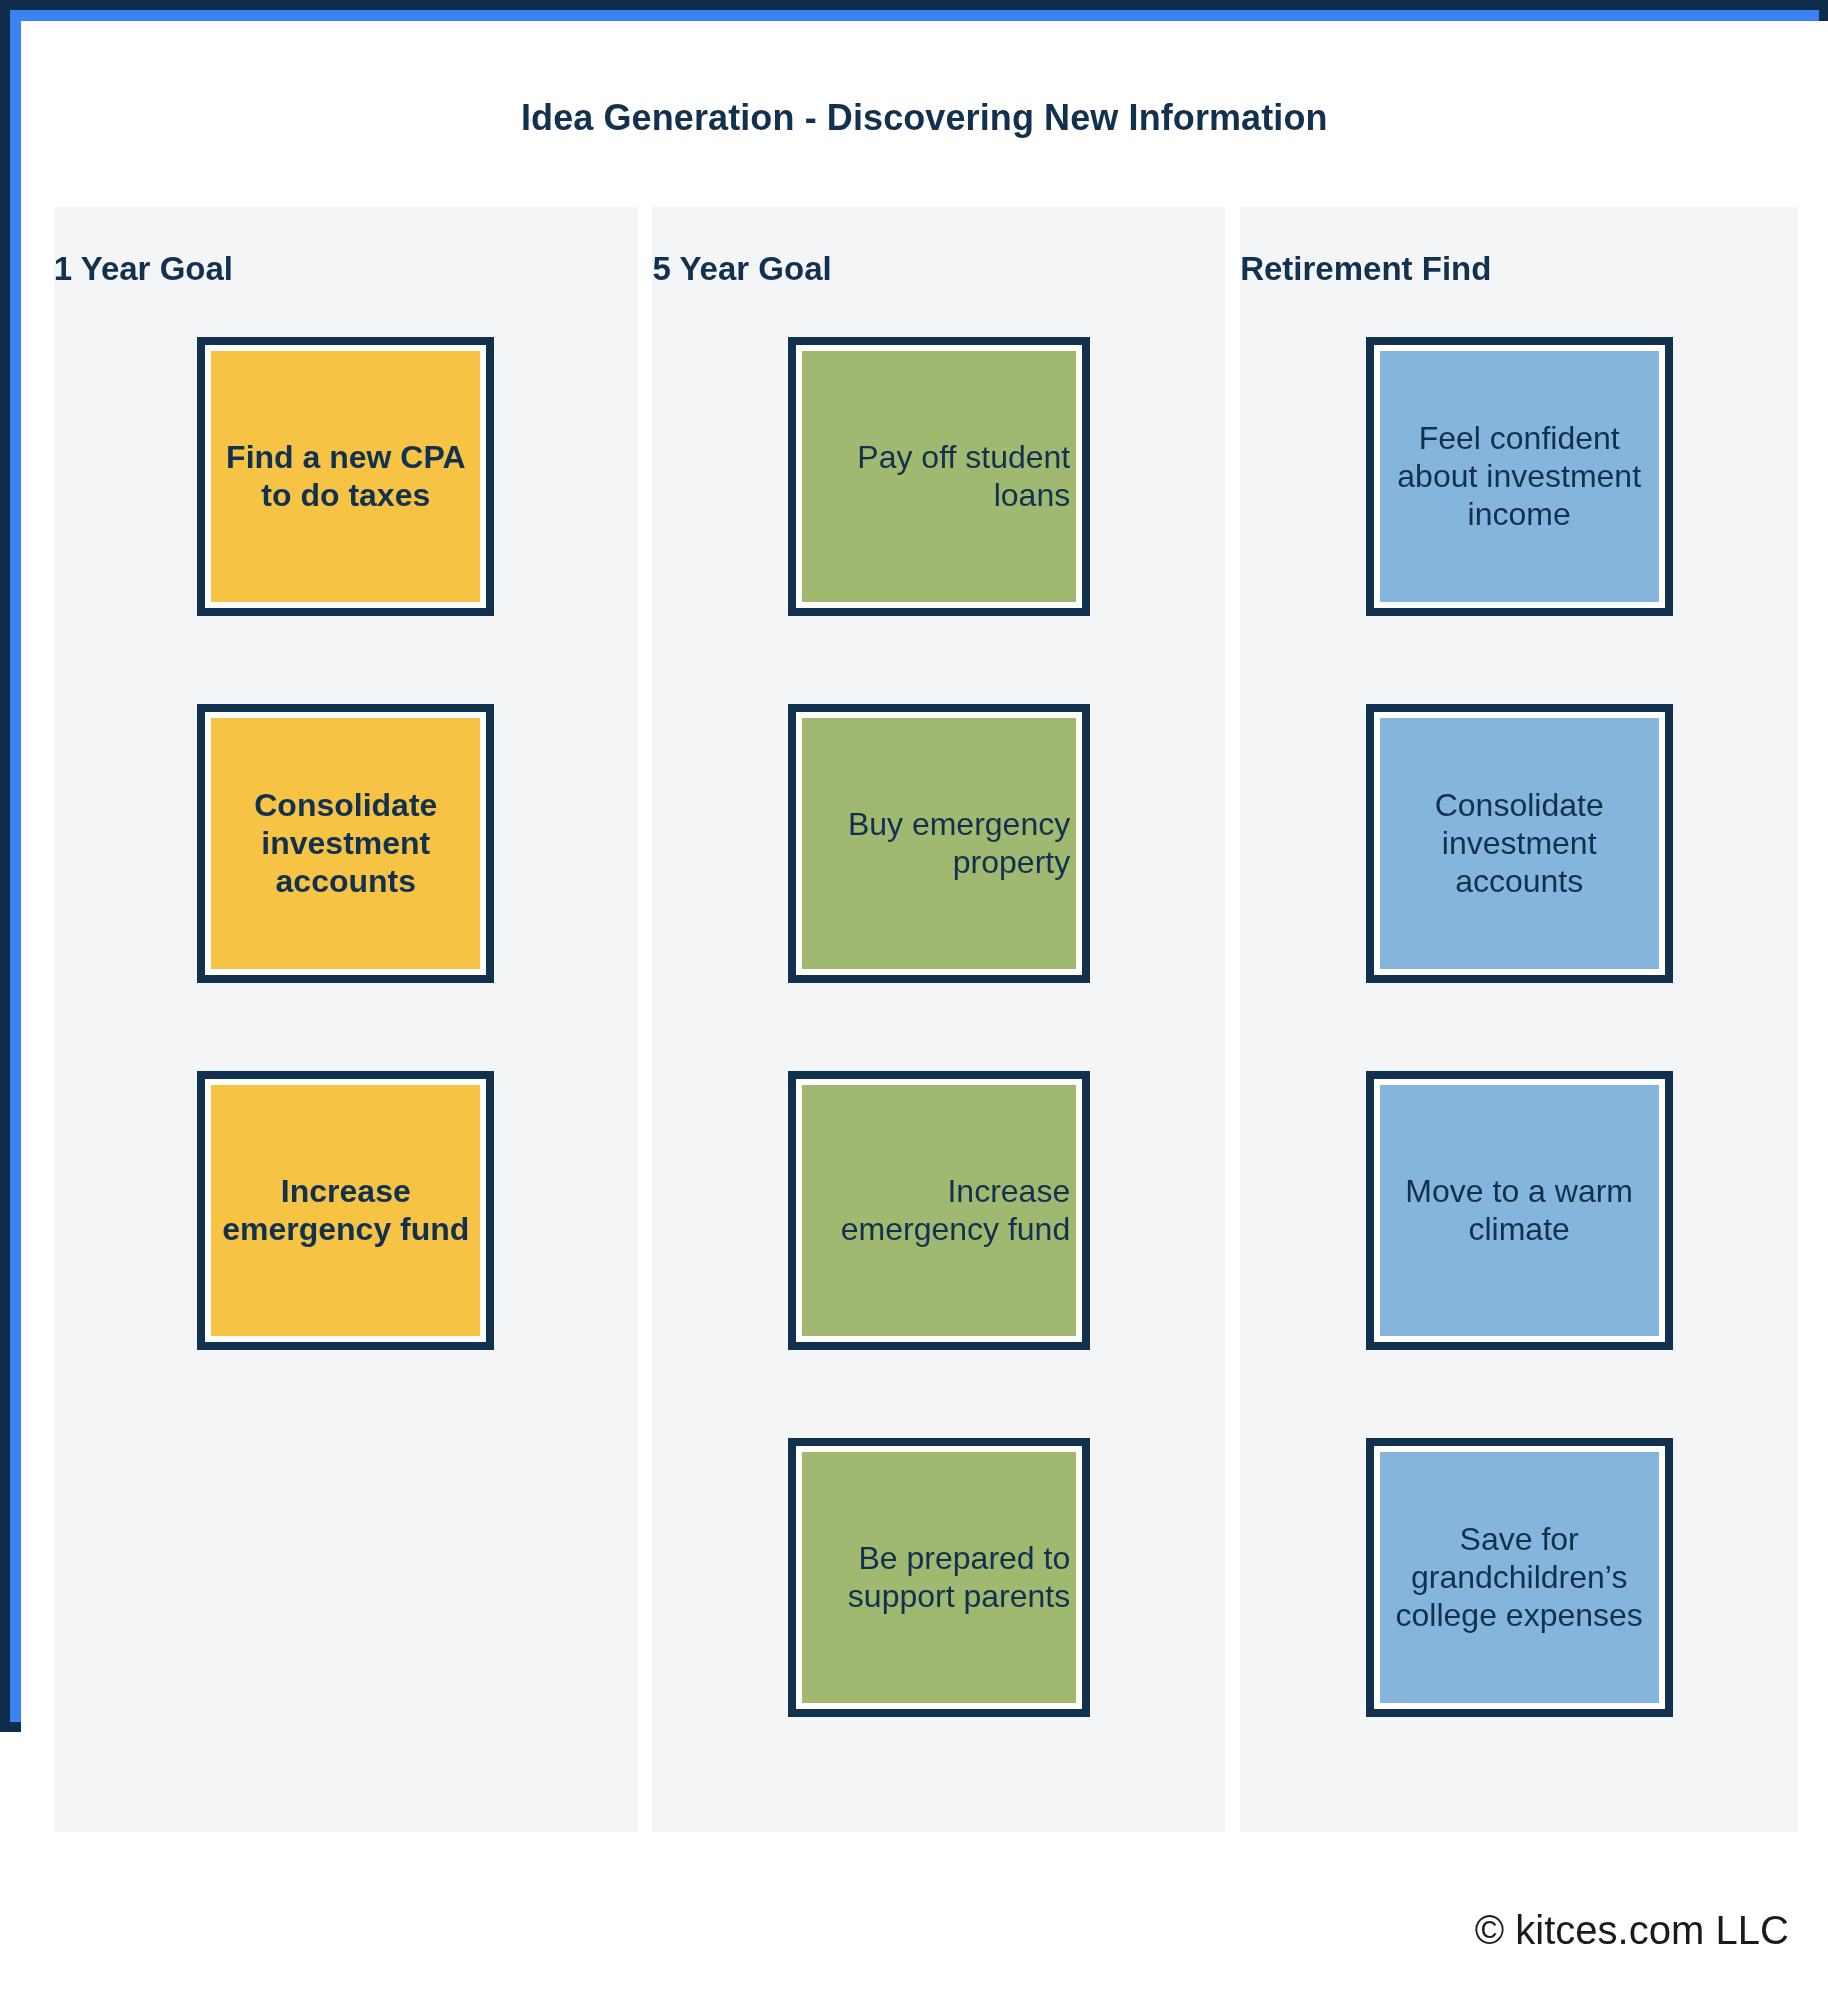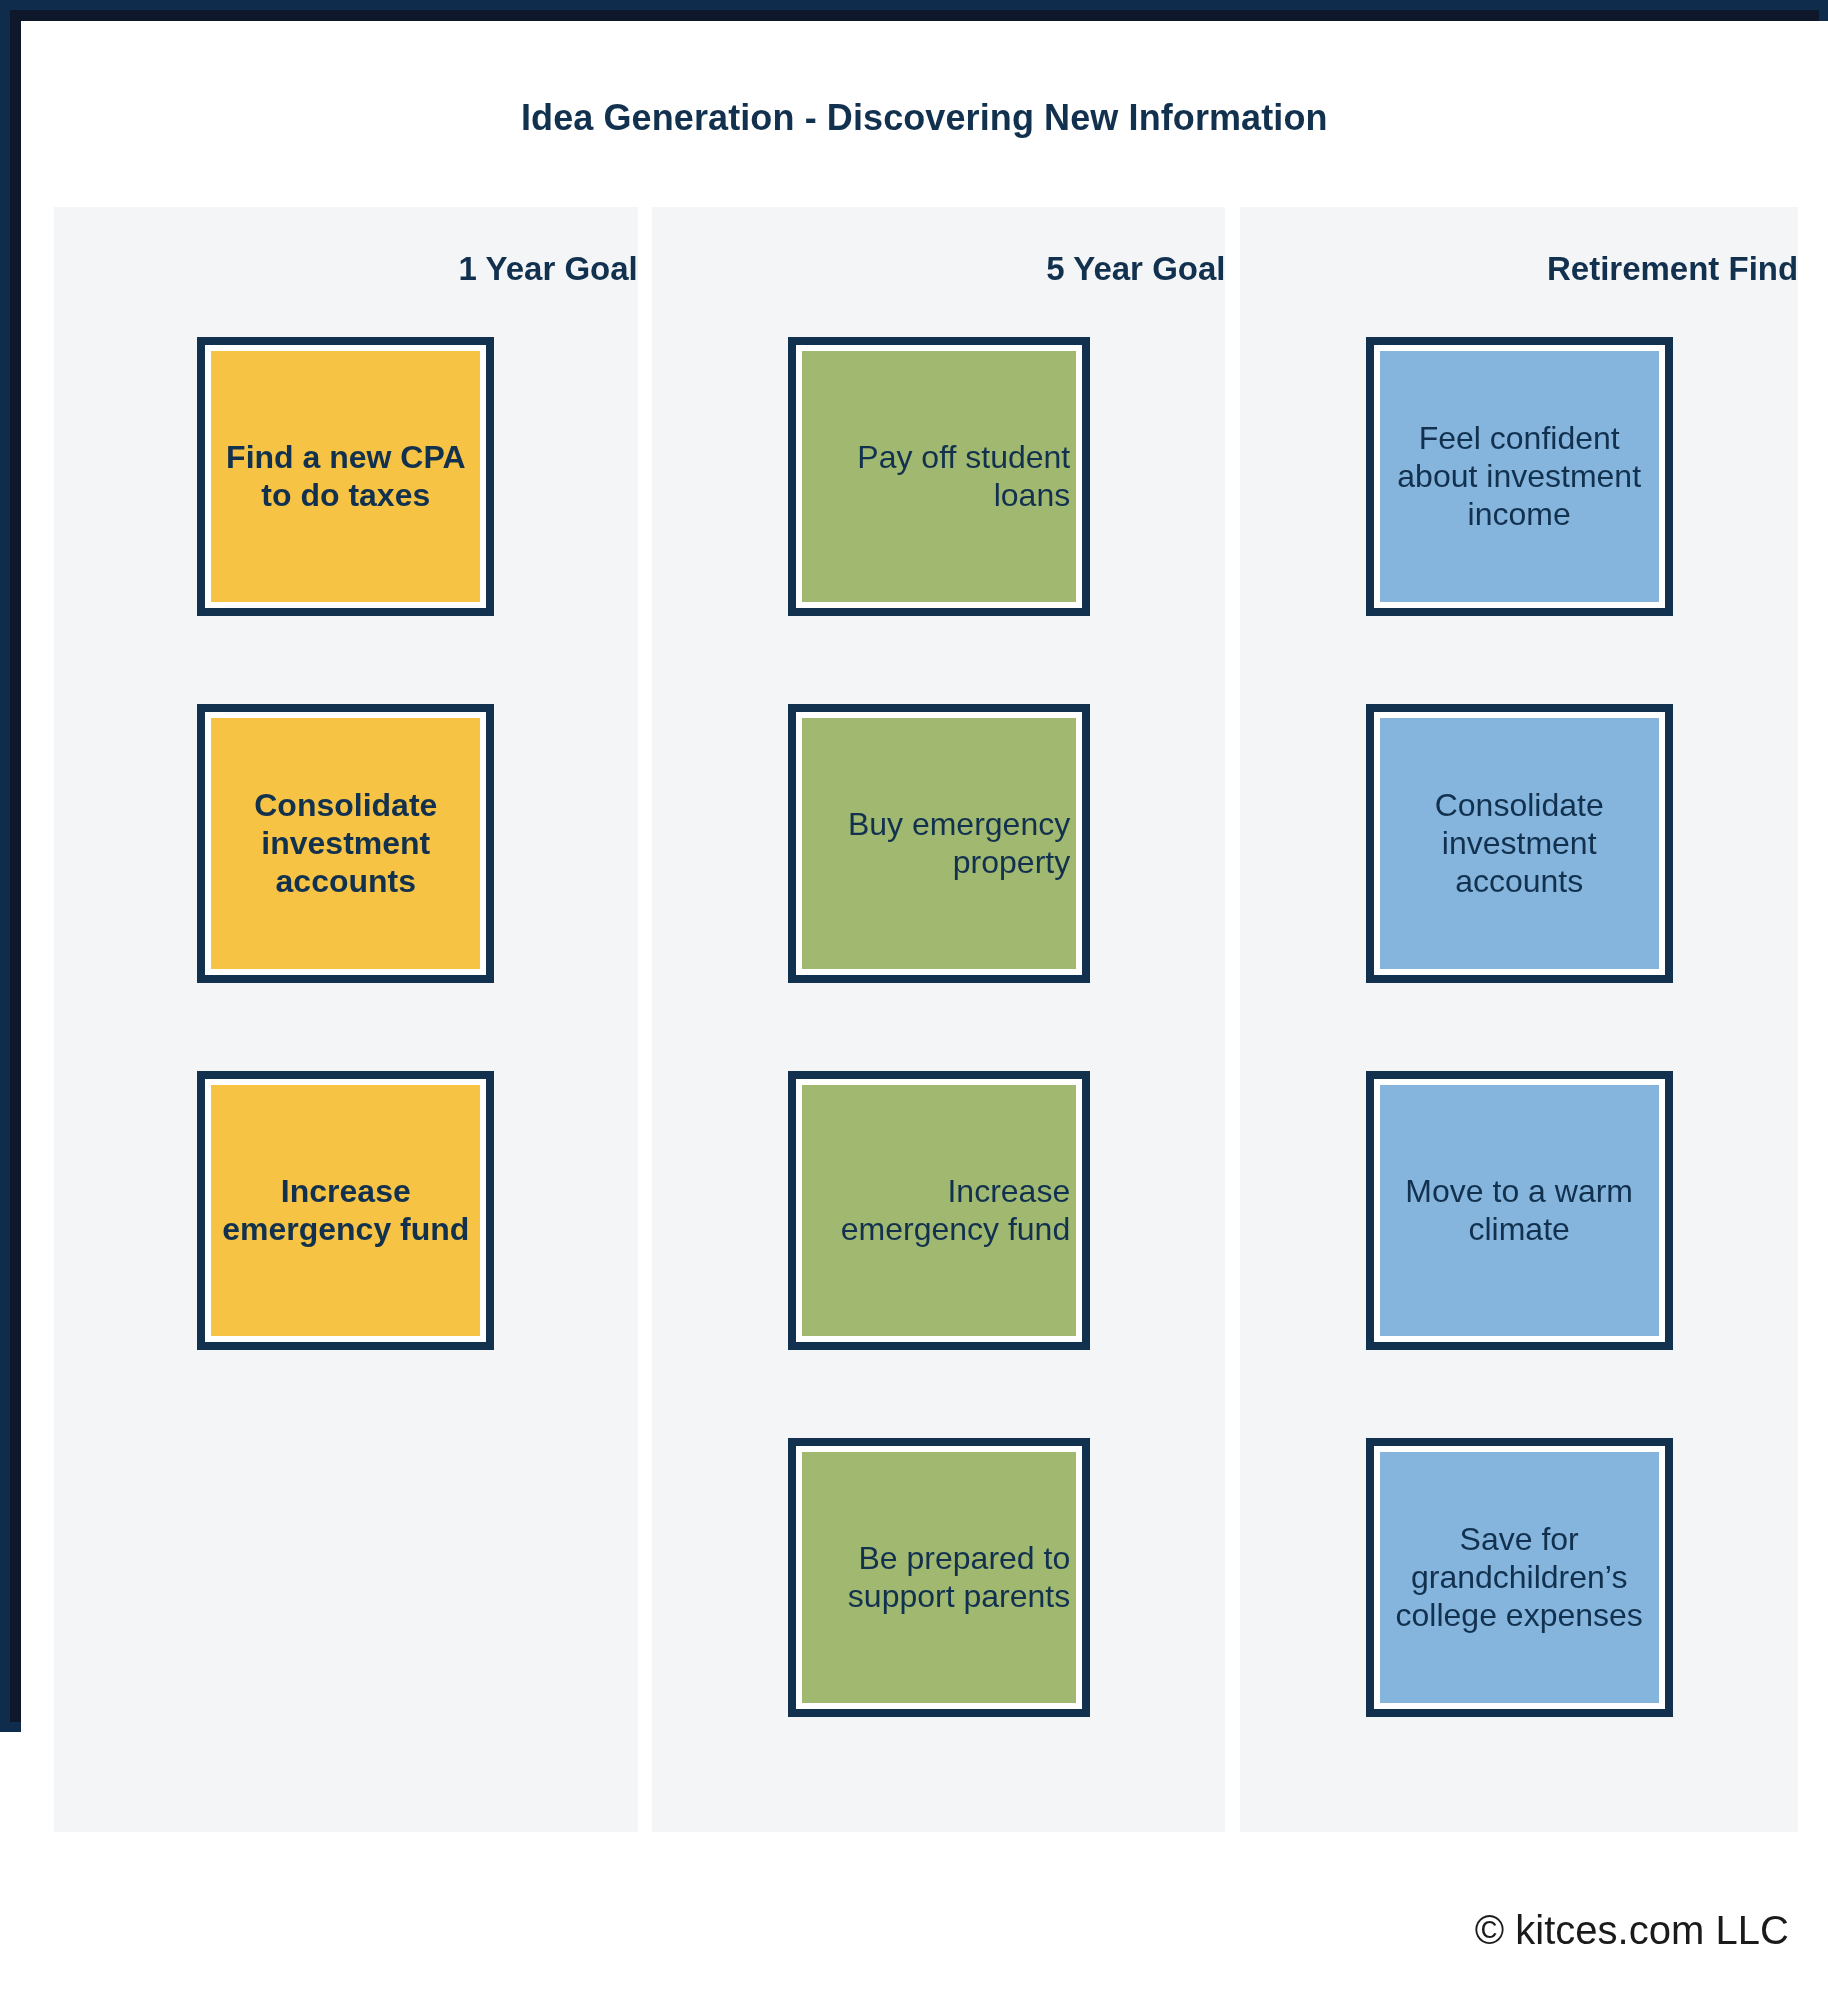--- a/index.html
+++ b/index.html
@@ -16,21 +16,21 @@
 
   
   #page-frame {
     position: absolute;
     left: 0;
     top: 0;
     width: 1829px;
     height: 1732px;
     box-sizing: border-box;
     border: 10.8px solid #0f2c4d;
-    background: #0f172a;
+    background: #3b82f6;
   }
 
   #page-inner {
     position: absolute;
     left: 10.8px;
     top: 10.8px;
     width: 1807px;
     height: 1986px;
     background: #ffffff;
   }
@@ -68,21 +68,21 @@
   }
   .col-1 { width: 584px; }
   .col-2 { width: 573px; }
   .col-3 { width: 558px; }
 
   .column-header {
     position: absolute;
     top: 43px;
     left: 0;
     width: 100%;
-    text-align: right;
+    text-align: left;
     font-size: 33px;
     font-weight: bold;
     color: #12314f;
     white-space: nowrap;
   }
 
   .cards {
     position: absolute;
     top: 130px;
     left: 0;

